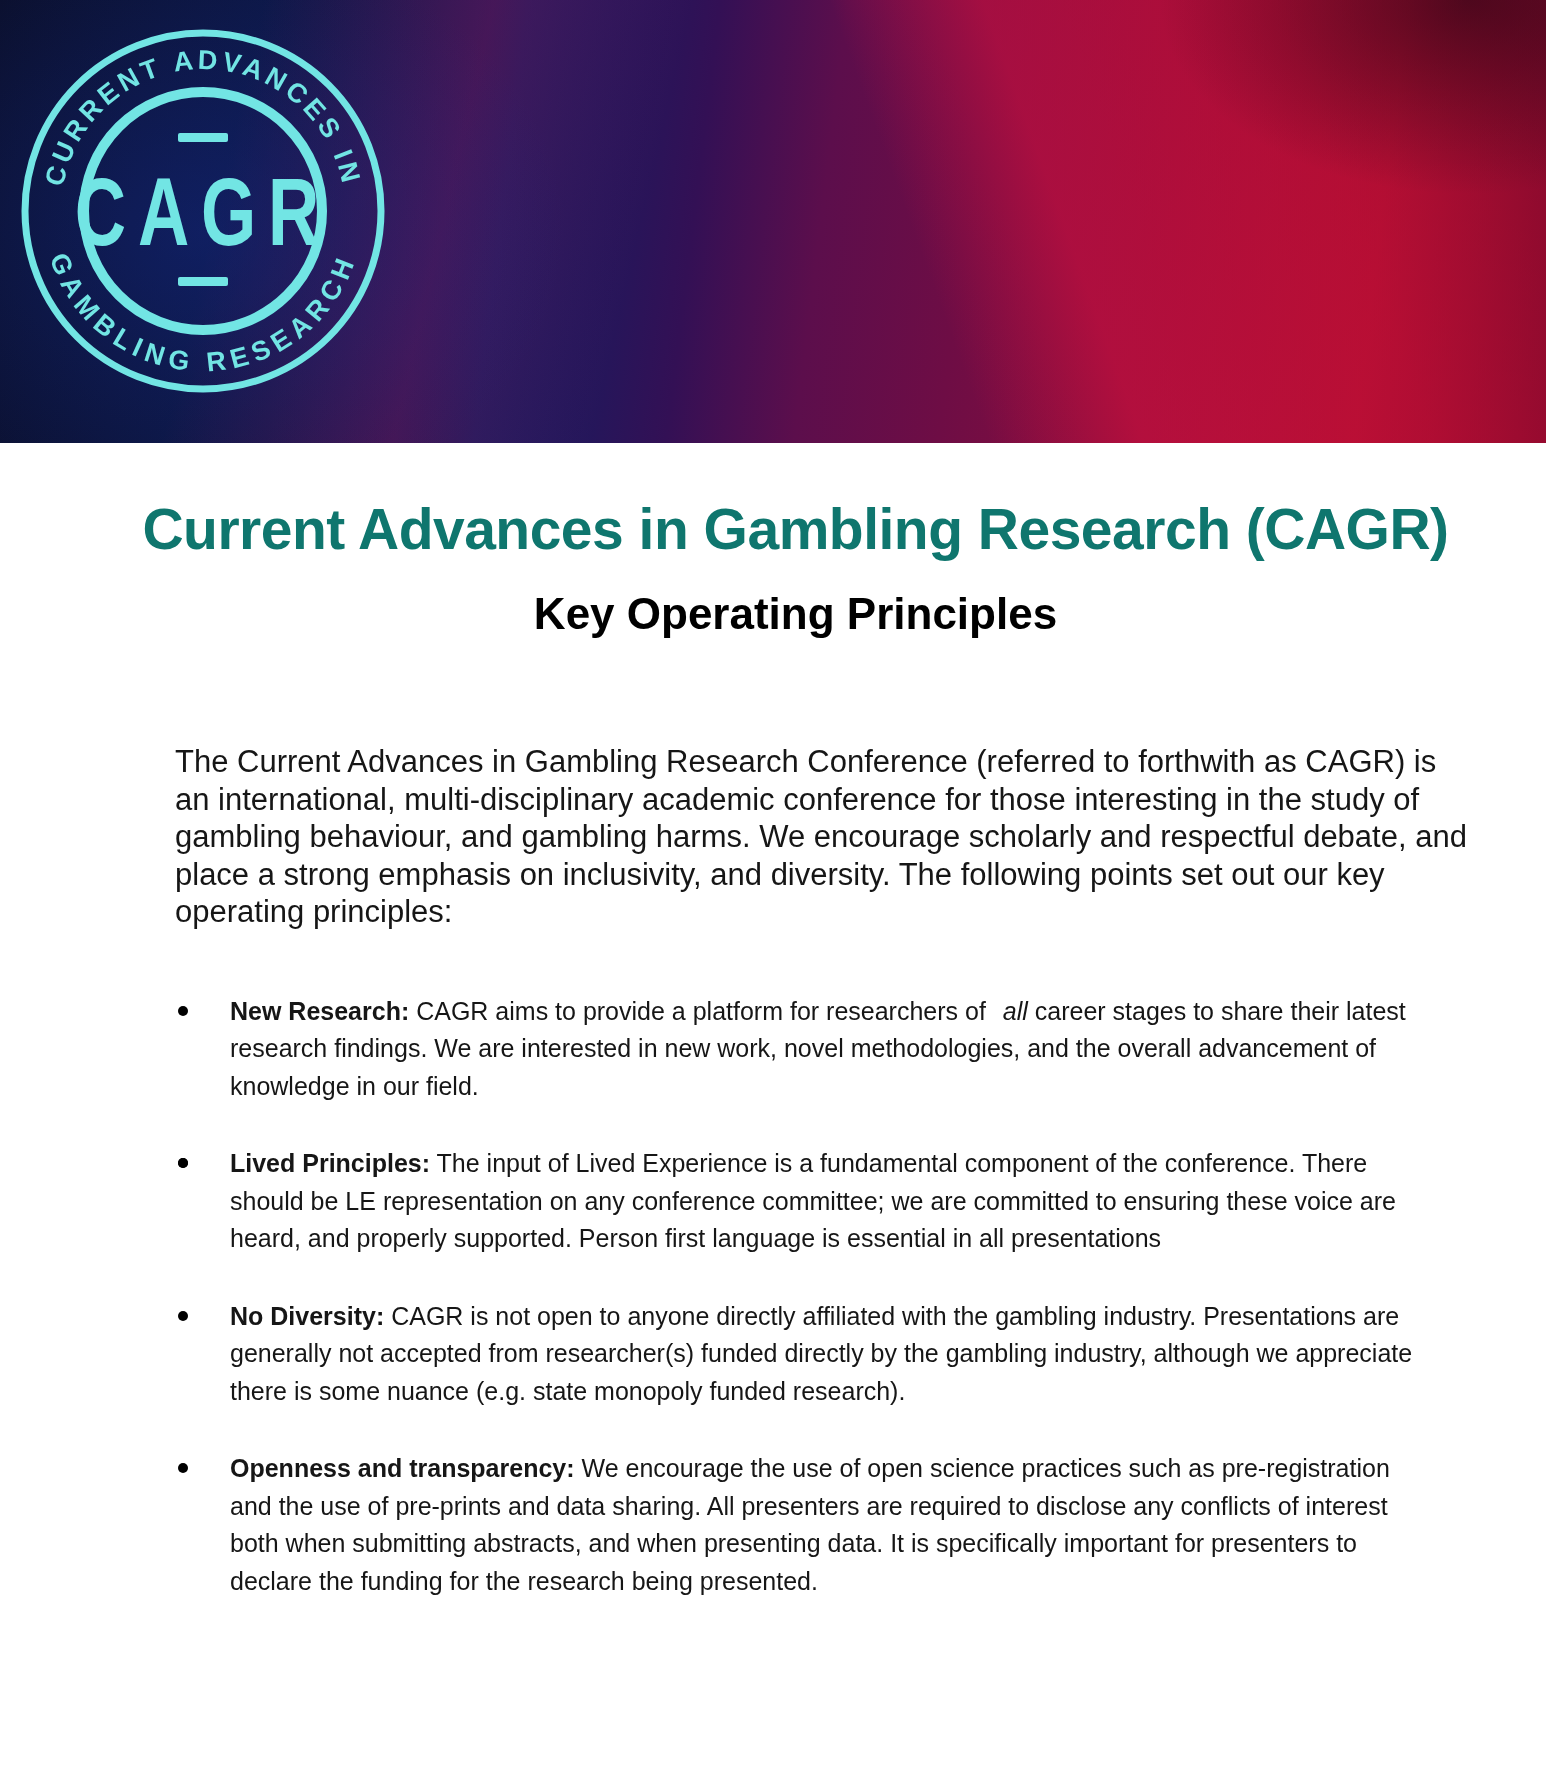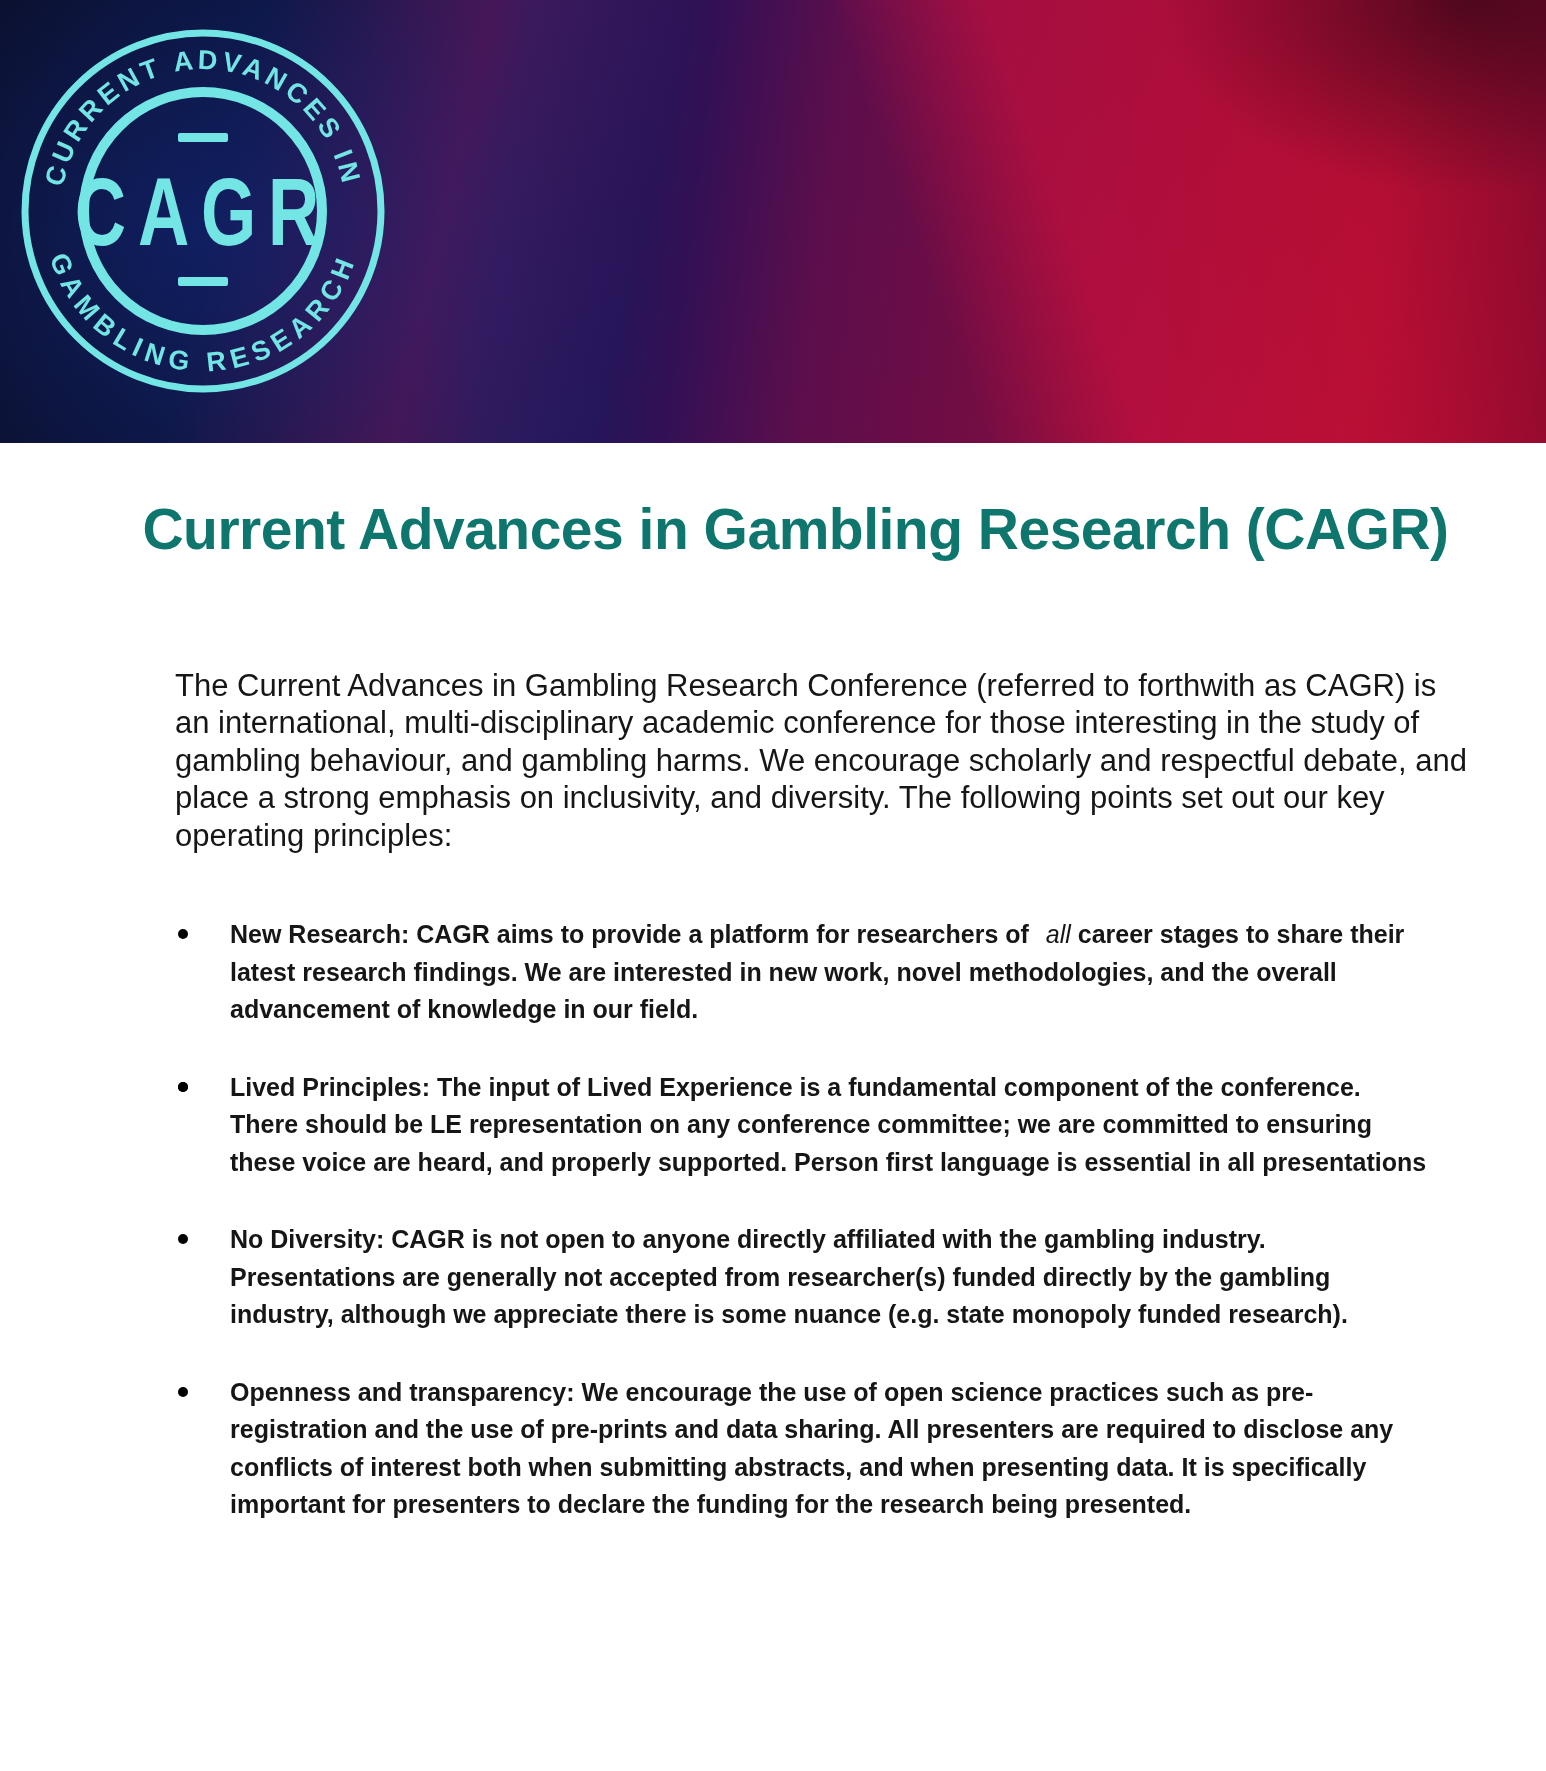--- a/index.html
+++ b/index.html
@@ -55,21 +55,21 @@
     font-size:25px;line-height:37.5px;
   }
   ul.principles li + li{margin-top:40px;}
   .bullet-dot{
     position:absolute;left:3px;top:13px;
     width:10px;height:10px;border-radius:50%;
     background:#000;
   }
   .seg-bold{font-weight:700;text-align:right;}
   .seg-italic{font-style:italic;margin-left:10px;}
-  .seg-normal{font-weight:700;margin-top:48px;}
+  .seg-normal{font-weight:400;margin-top:48px;}
 </style>
 </head>
 <body>
 
 <div class="page">
 
   <div class="banner">
     <div class="logo-wrap">
       <svg viewBox="0 0 390 390" width="390" height="390">
 
@@ -93,20 +93,21 @@
 
         <g transform="translate(195,229) scale(0.74,1)">
           <text text-anchor="middle" font-size="96" font-weight="700" letter-spacing="16" fill="#72e5e4">CAGR</text>
         </g>
       </svg>
     </div>
   </div>
 
   <div class="doc">
     <h1 class="doc-title">Current Advances in Gambling Research (CAGR)</h1>
+    <h2 class="doc-subtitle">Key Operating Principles</h2>
 
     <p class="intro">The Current Advances in Gambling Research Conference (referred to forthwith as CAGR) is an international, multi-disciplinary academic conference for those interesting in the study of gambling behaviour, and gambling harms. We encourage scholarly and respectful debate, and place a strong emphasis on inclusivity, and diversity. The following points set out our key operating principles:</p>
 
     <ul class="principles">
       <li>
         <span class="bullet-dot"></span>
         <span><span class="seg-bold">New Research:</span><span class="seg-normal"> CAGR aims to provide a platform for researchers of </span><span class="seg-italic">all</span><span class="seg-normal"> career stages to share their latest research findings. We are interested in new work, novel methodologies, and the overall advancement of knowledge in our field.</span></span>
       </li>
 
       <li>

